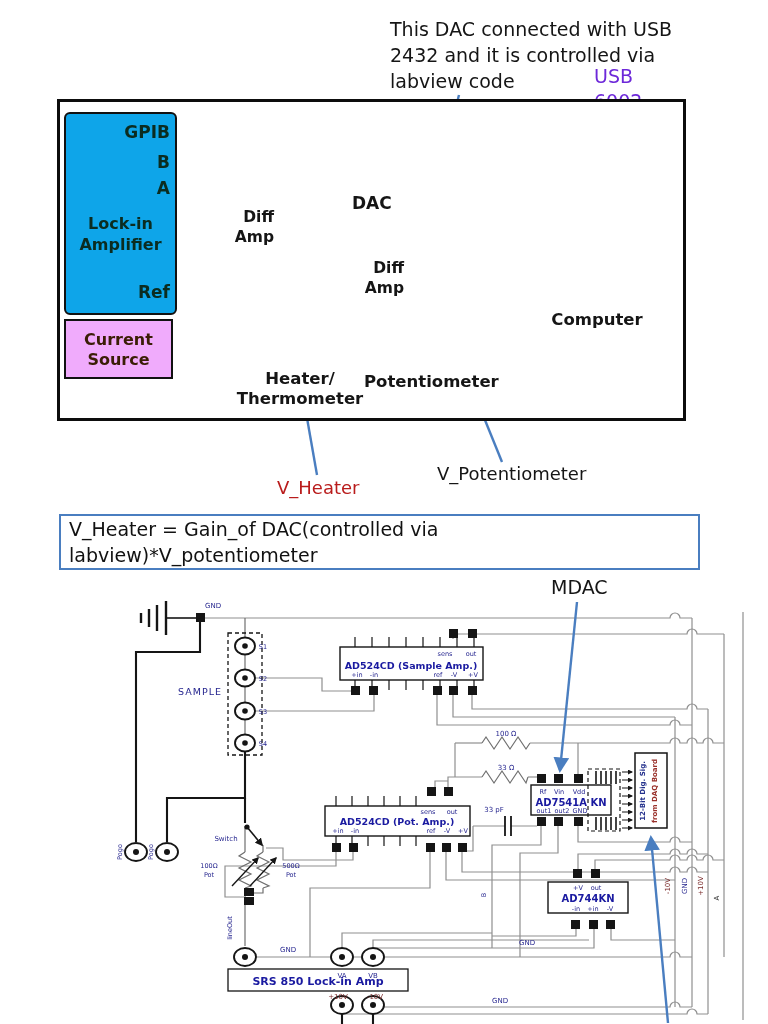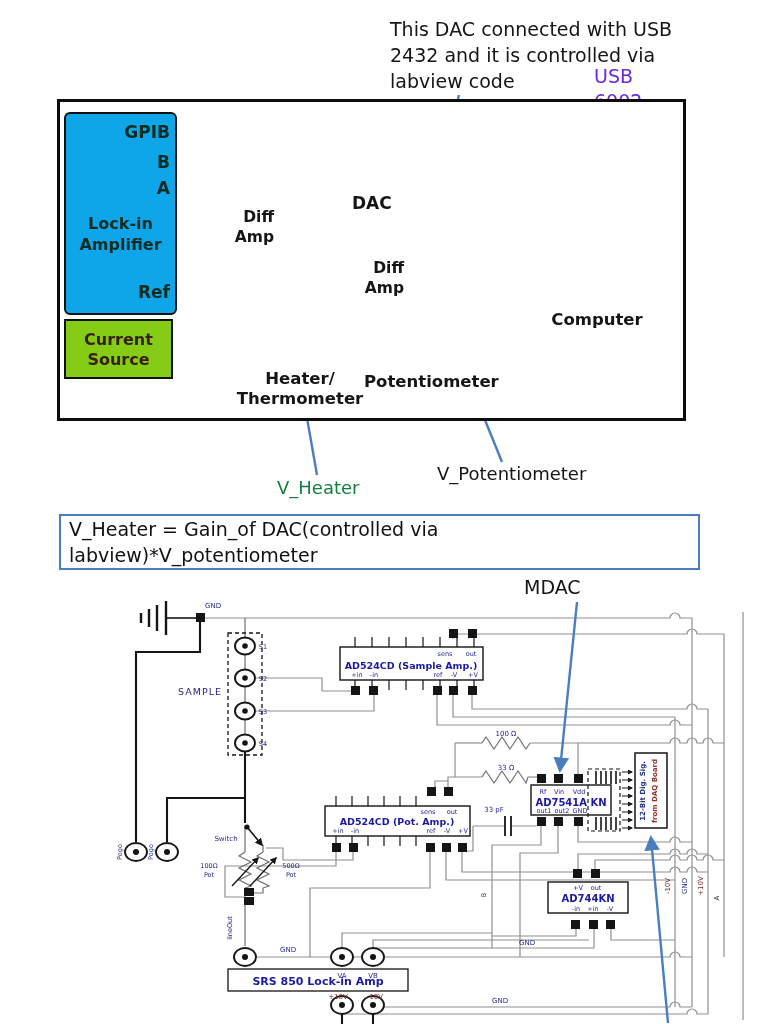--- a/index.html
+++ b/index.html
@@ -6,33 +6,33 @@
   #page{position:relative;width:768px;height:1024px;background:#ffffff;overflow:hidden;
         font-family:"DejaVu Sans",sans-serif;color:#111;}
   .abs{position:absolute;}
   #top-note{left:390px;top:16px;width:310px;font-size:19px;line-height:26px;color:#151515;}
   #usb-label{left:594px;top:64px;font-size:19px;line-height:25px;color:#6d28d9;}
   #bd-box{left:57px;top:99px;width:623px;height:316px;border:3px solid #0d0d0d;background:#fff;}
   #lockin{left:64px;top:112px;width:109px;height:199px;background:#0ea5e9;border:2px solid #111;
           border-radius:6px;font-weight:bold;color:#062;color:#072a1d;}
   #lockin .port{position:absolute;right:5px;font-size:17px;color:#0b2c20;}
   #lockin .nm{position:absolute;left:0;right:0;text-align:center;font-size:16px;line-height:21px;color:#0b2c20;}
-  #cursrc{left:64px;top:319px;width:109px;height:60px;background:#84cc16;border:2px solid #111;
+  #cursrc{left:64px;top:319px;width:109px;height:60px;background:#f0abfc;border:2px solid #111;
           font-weight:bold;font-size:16px;line-height:20px;text-align:center;padding-top:9px;
           box-sizing:border-box;color:#3a1d05;}
   .bd-label{font-weight:bold;color:#151515;}
   #diff1{left:214px;top:207px;width:60px;text-align:right;font-size:15.5px;line-height:20px;}
   #diff2{left:346px;top:258px;width:58px;text-align:right;font-size:15.5px;line-height:20px;}
   #dac-label{left:352px;top:193px;font-size:17px;}
   #computer-label{left:541px;top:310px;width:112px;text-align:center;font-size:16.5px;}
   #heater-label{left:225px;top:369px;width:150px;text-align:center;font-size:16.5px;line-height:20px;}
   #pot-label{left:364px;top:372px;width:132px;text-align:center;font-size:16.5px;}
-  #vheater{left:277px;top:477px;font-size:18px;color:#15803d;}
+  #vheater{left:277px;top:477px;font-size:18px;color:#b91c1c;}
   #vpot{left:437px;top:463px;font-size:18px;color:#151515;}
-  #mdac{left:524px;top:576px;font-size:19px;color:#151515;}
+  #mdac{left:551px;top:576px;font-size:19px;color:#151515;}
   #formula{left:59px;top:514px;width:641px;height:56px;border:2px solid #4a7ec0;
            font-size:19px;line-height:26px;padding:0 8px;box-sizing:border-box;color:#111;}
   svg{position:absolute;left:0;top:0;}
   
   .sw{stroke:#8f8f8f;stroke-width:1.2;fill:none;}
   .sw2{stroke:#6f6f6f;stroke-width:1.2;fill:none;}
   .bk{stroke:#151515;stroke-width:2.1;fill:none;}
   .bw{stroke:#1c1c1c;stroke-width:2.6;fill:none;}
   .chip{fill:#ffffff;stroke:#151515;stroke-width:1.4;}
   .node{fill:#151515;stroke:none;}

